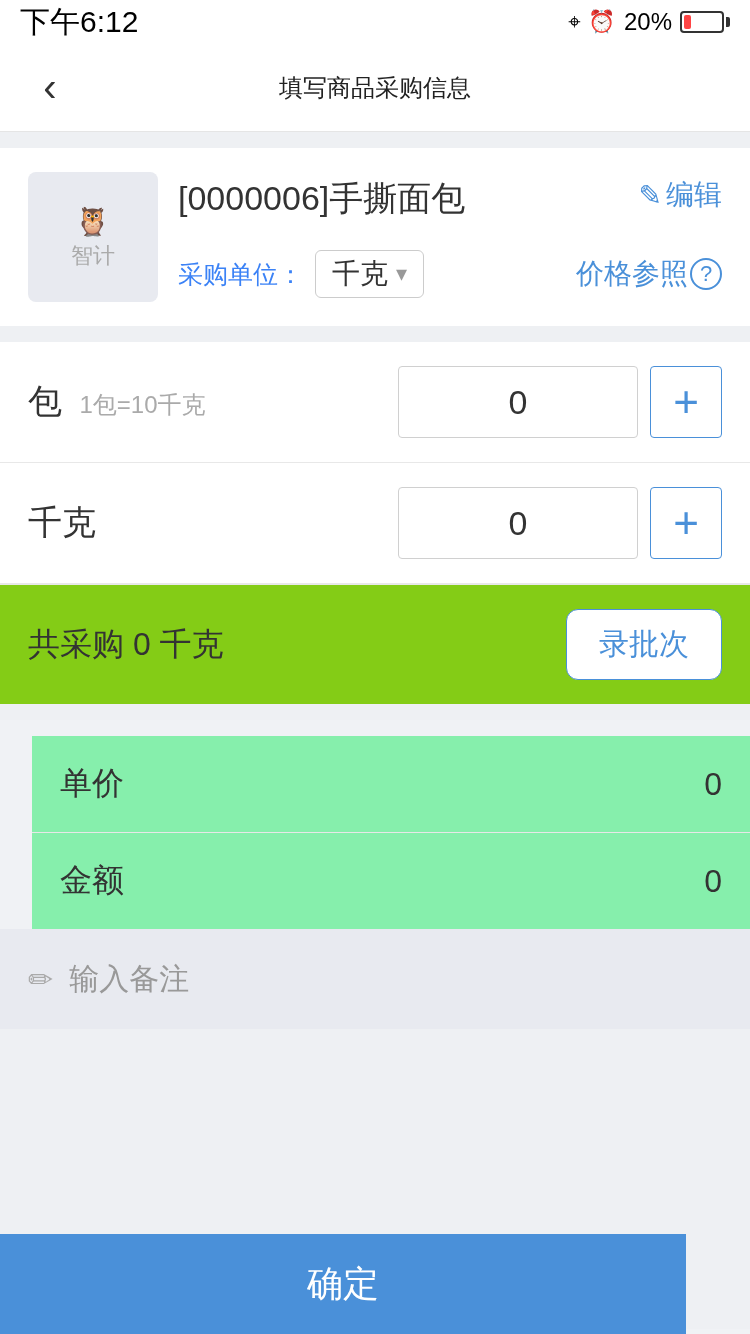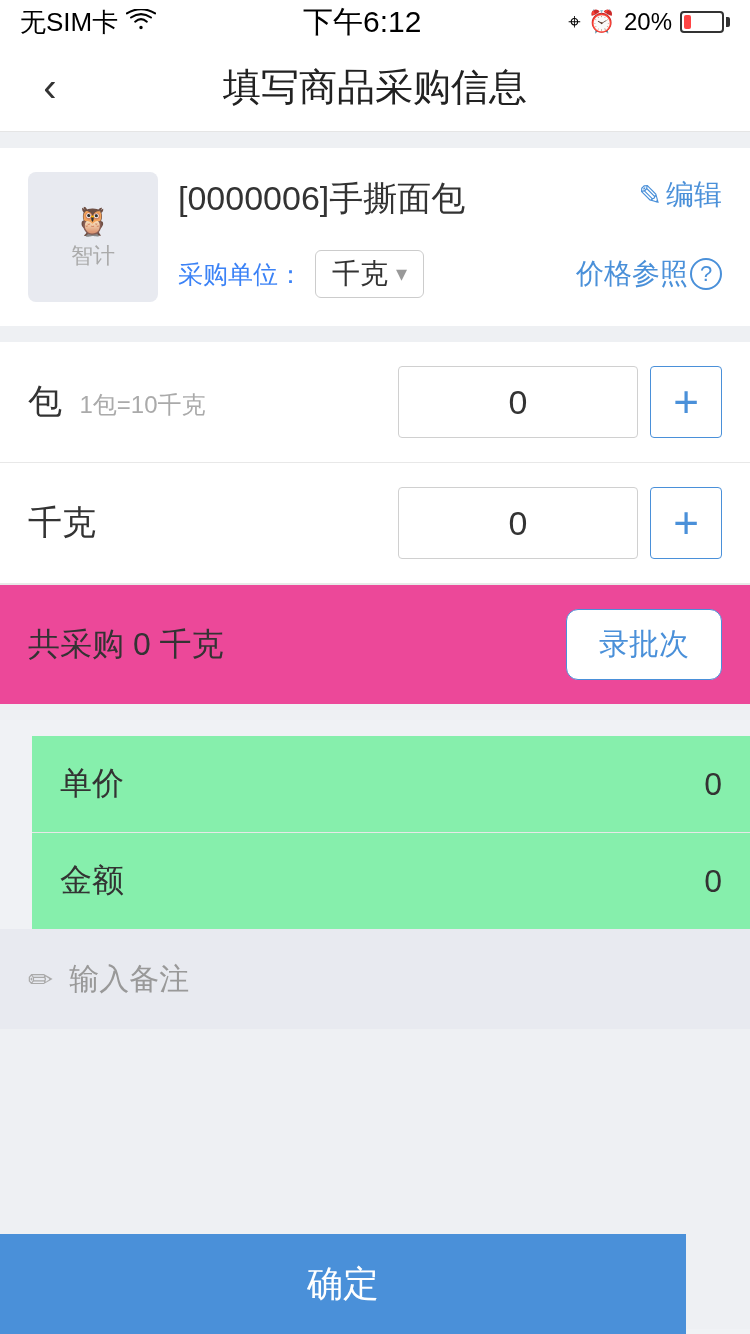--- a/index.html
+++ b/index.html
@@ -69,21 +69,21 @@
       width: 60px;
       height: 60px;
       display: flex;
       align-items: center;
       justify-content: center;
       font-size: 40px;
       color: #333;
       cursor: pointer;
     }
     .nav-title {
-      font-size: 38px;
+      font-size: 24px;
       font-weight: 500;
       color: #222;
     }
 
     
     .divider-thick {
       height: 16px;
       background: #eef0f3;
     }
 
@@ -215,21 +215,21 @@
       font-size: 44px;
       display: flex;
       align-items: center;
       justify-content: center;
       cursor: pointer;
       line-height: 1;
     }
 
     
     .summary-row {
-      background: #ec4899;
+      background: #84cc16;
       display: flex;
       align-items: center;
       justify-content: space-between;
       padding: 24px 28px;
       border-top: 1px solid #e8e8e8;
     }
     .summary-text {
       font-size: 32px;
       color: #333;
     }
@@ -305,31 +305,20 @@
       outline: none;
     }
 
     
     .bottom-pad { height: 100px; }
   </style>
 </head>
 <body>
 
 <div class="status-bar">
-  <div class="status-left">
-    <span>无SIM卡</span>
-    <span>
-      <svg viewBox="0 0 36 26" fill="none" xmlns="http://www.w3.org/2000/svg" style="width:30px;height:22px;">
-        <path d="M18 20 C19.1 20 20 20.9 20 22 C20 23.1 19.1 24 18 24 C16.9 24 16 23.1 16 22 C16 20.9 16.9 20 18 20Z" fill="#000"></path>
-        <path d="M11 15 Q18 9 25 15" stroke="#000" stroke-width="2.5" fill="none" stroke-linecap="round"></path>
-        <path d="M6 10 Q18 2 30 10" stroke="#000" stroke-width="2.5" fill="none" stroke-linecap="round"></path>
-        <path d="M1 5 Q18 -5 35 5" stroke="#000" stroke-width="2.5" fill="none" stroke-linecap="round"></path>
-      </svg>
-    </span>
-  </div>
   <div class="status-center">下午6:12</div>
   <div class="status-right">
     <span style="font-size:22px;">⌖</span>
     <span style="font-size:22px;">⏰</span>
     <span>20%</span>
     <span class="battery-icon">
       <span class="battery-body">
         <span class="battery-fill"></span>
       </span>
       <span class="battery-tip"></span>

